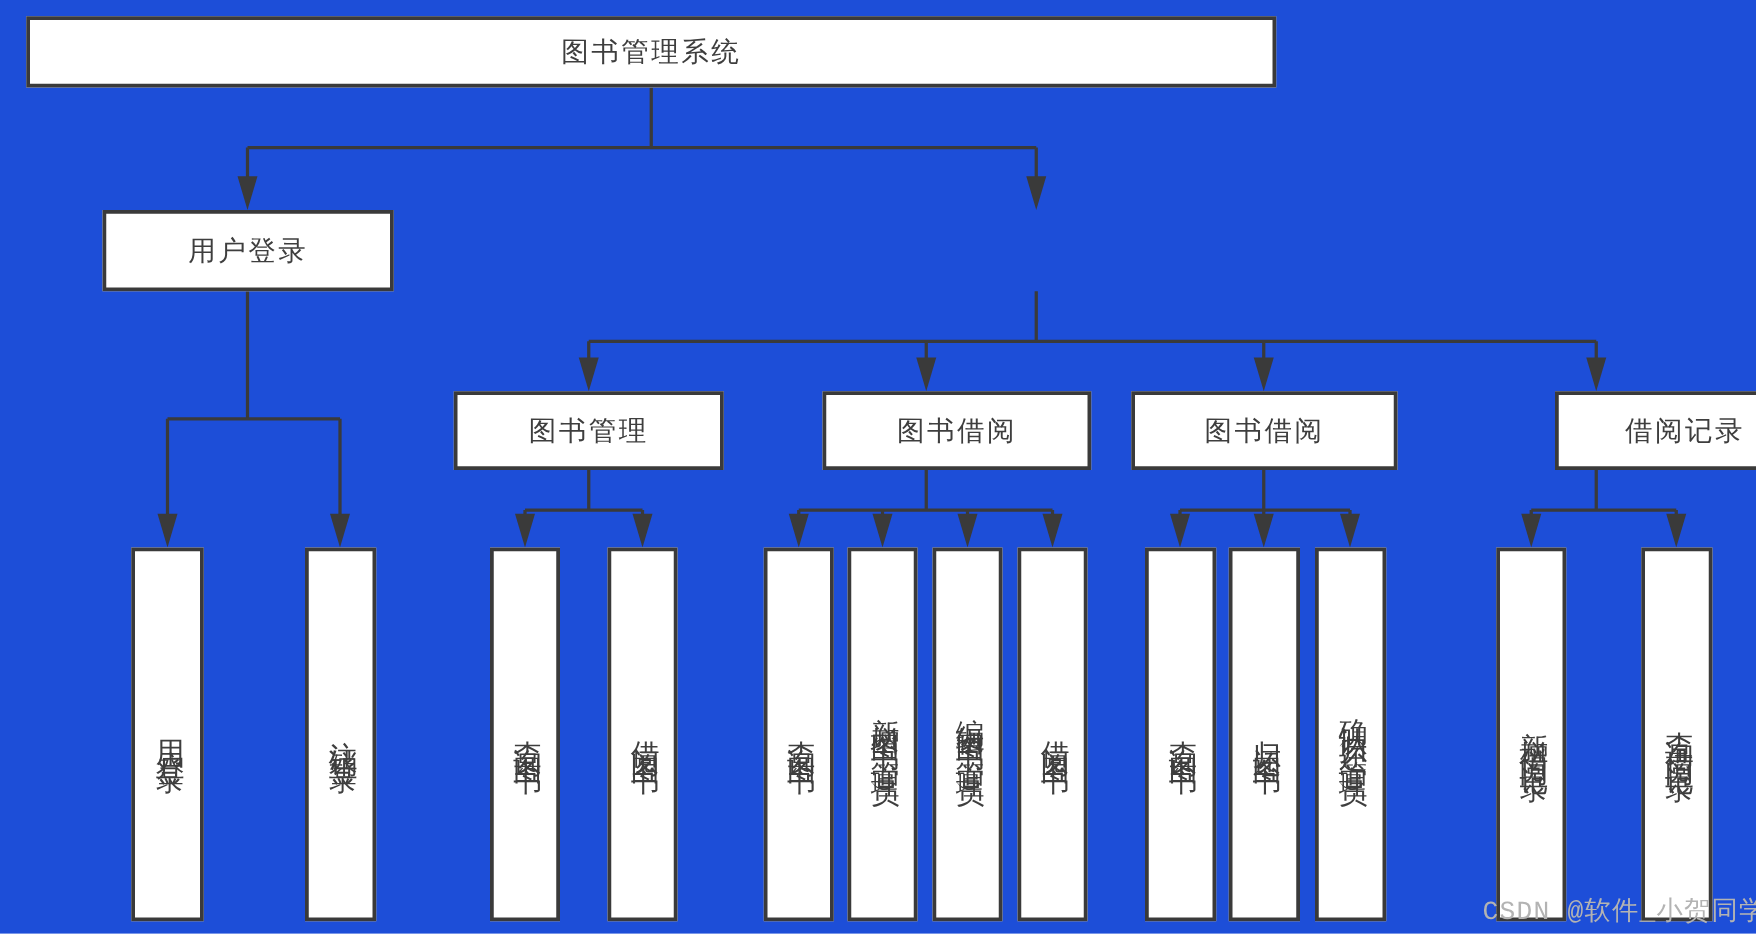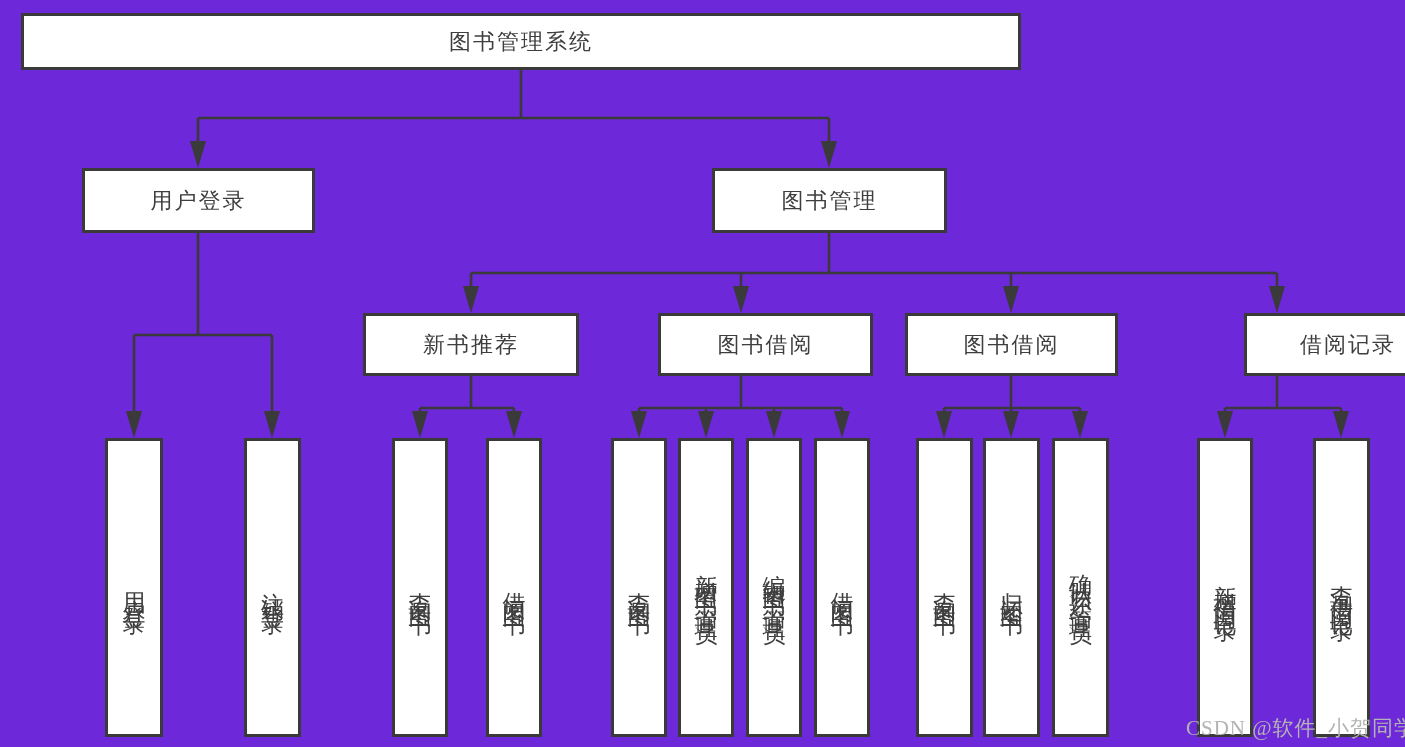--- a/index.html
+++ b/index.html
@@ -1,21 +1,21 @@
 <!DOCTYPE html>
 <html><head>
 <meta charset="utf-8">
 <style>
   html,body{margin:0;padding:0;background:#ffffff;}
   #stage{
     position:relative;
     width:1405px;height:747px;
-    background:#6d28d9;
+    background:#1d4ed8;
     overflow:hidden;
-    font-family:Liberation Serif, serif;
+    font-family:Liberation Mono, monospace;
   }
   #wires{position:absolute;left:0;top:0;z-index:1;}
   .hbox{
     position:absolute;z-index:2;box-sizing:border-box;
     background:#ffffff;border:3px solid #3a3a3a;
     display:flex;align-items:center;justify-content:center;
     font-size:22px;color:#3e3e3e;letter-spacing:2px;white-space:nowrap;
   }
   .vbox{
     position:absolute;z-index:2;box-sizing:border-box;
@@ -85,23 +85,22 @@
       <polygon points="1072,411 1088,411 1080,438" fill="#3a3a3a"></polygon>
       <line x1="1225" y1="408" x2="1225" y2="432" stroke="#3a3a3a" stroke-width="2.6"></line>
       <polygon points="1217,411 1233,411 1225,438" fill="#3a3a3a"></polygon>
       <line x1="1341" y1="408" x2="1341" y2="432" stroke="#3a3a3a" stroke-width="2.6"></line>
       <polygon points="1333,411 1349,411 1341,438" fill="#3a3a3a"></polygon>
     </svg>
 
   <div class="hbox" style="left:21px;top:13px;width:1000px;height:57px;">图书管理系统</div>
 
   <div class="hbox" style="left:82px;top:168px;width:233px;height:65px;">用户登录</div>
-  <div class="hbox" style="left:712px;top:168px;width:235px;height:65px;">图书管理</div>
 
-  <div class="hbox" style="left:363px;top:313px;width:216px;height:63px;">新书推荐</div>
+  <div class="hbox" style="left:363px;top:313px;width:216px;height:63px;">图书管理</div>
   <div class="hbox" style="left:634px;top:313px;width:215px;height:63px;margin-left:24px;">图书借阅</div>
   <div class="hbox" style="left:905px;top:313px;width:213px;height:63px;">图书借阅</div>
   <div class="hbox" style="left:1244px;top:313px;width:208px;height:63px;">借阅记录</div>
 
   <div class="vbox" style="left:105px;top:438px;width:58px;height:299px;">用户登录</div>
   <div class="vbox" style="left:244px;top:438px;width:57px;height:299px;">注销登录</div>
 
   <div class="vbox" style="left:392px;top:438px;width:56px;height:299px;">查询图书</div>
   <div class="vbox" style="left:486px;top:438px;width:56px;height:299px;">借阅图书</div>
 

